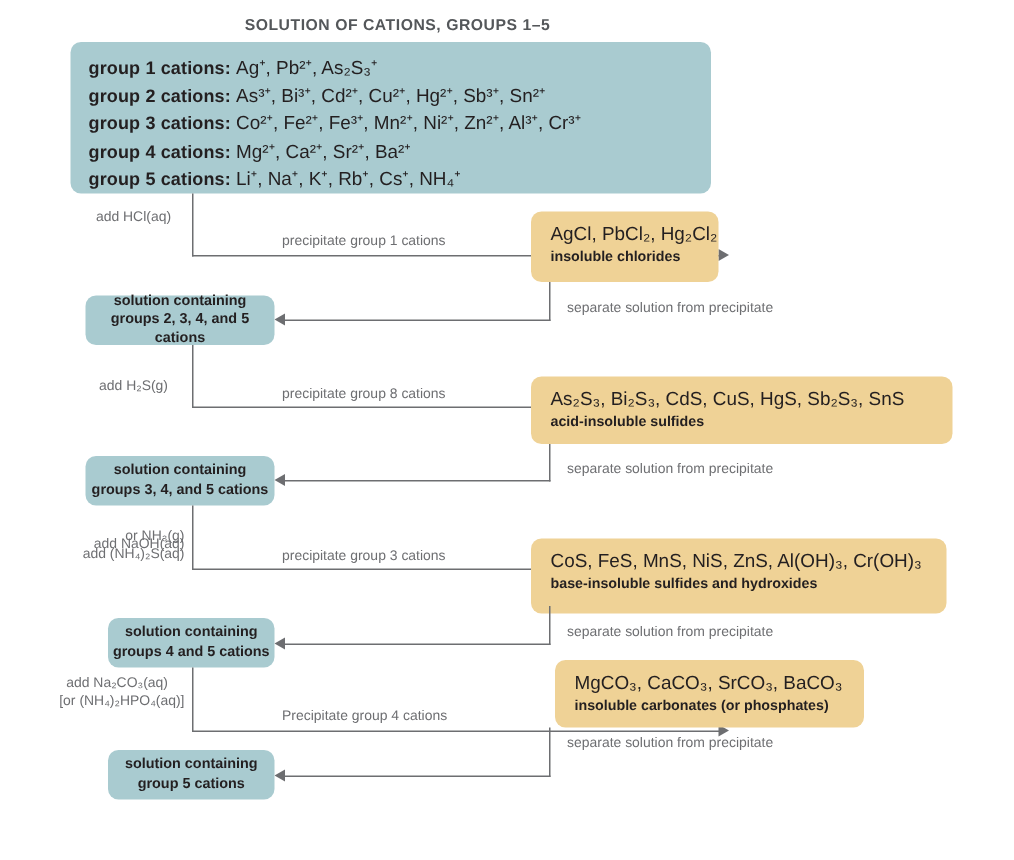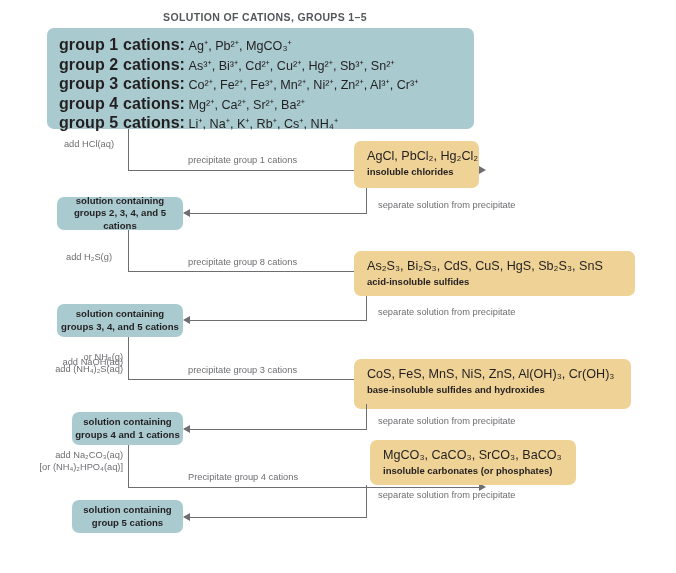--- a/index.html
+++ b/index.html
@@ -53,21 +53,21 @@
     padding: 8px 0 0 12px;
   }
   .cation-row {
     font-size: 12.4px;
     color: #231f20;
     line-height: 18.6px;
     white-space: nowrap;
   }
   .cation-row .lbl {
     font-weight: bold;
-    font-size: 16px;
+    font-size: 12px;
     letter-spacing: 0.1px;
   }
   .cation-row .formula {
     font-size: 12.6px;
   }
 
   
   .sol-box {
     text-align: center;
     font-weight: bold;
@@ -136,21 +136,21 @@
 </head>
 <body>
 
 <div id="page">
 
   <div class="chart-title">SOLUTION OF CATIONS, GROUPS 1–5</div>
 
   <div class="box box-teal source-box">
     <div class="cation-row">
       <span class="lbl">group 1 cations:</span>
-      <span class="formula">Ag⁺, Pb²⁺, MgCO₃⁺</span>
+      <span class="formula">Ag⁺, Pb²⁺, As₂S₃⁺</span>
     </div>
     <div class="cation-row">
       <span class="lbl">group 2 cations:</span>
       <span class="formula">As³⁺, Bi³⁺, Cd²⁺, Cu²⁺, Hg²⁺, Sb³⁺, Sn²⁺</span>
     </div>
     <div class="cation-row">
       <span class="lbl">group 3 cations:</span>
       <span class="formula">Co²⁺, Fe²⁺, Fe³⁺, Mn²⁺, Ni²⁺, Zn²⁺, Al³⁺, Cr³⁺</span>
     </div>
     <div class="cation-row">
@@ -221,28 +221,28 @@
     <div class="ppt-caption">base-insoluble sulfides and hydroxides</div>
   </div>
 
   <div class="line line-v" style="left:366px; top:404px; height:26px;"></div>
   <div class="line line-h" style="left:190px; top:429px; width:177px;"></div>
   <div class="arrow arrow-left" style="left:183px; top:425px;"></div>
   <div class="edge-label" style="left:378px; top:416px;">separate solution from precipitate</div>
 
   <div class="box box-teal sol-box" style="left:72px; top:412px; width:111px; height:33px;">
     <div>solution containing</div>
-    <div>groups 4 and 1 cations</div>
+    <div>groups 4 and 5 cations</div>
   </div>
 
   <div class="line line-v" style="left:128px; top:445px; height:43px;"></div>
   <div class="line line-h" style="left:128px; top:487px; width:353px;"></div>
   <div class="arrow arrow-right" style="left:479px; top:483px;"></div>
 
-  <div class="edge-label right-align" style="left:33px; top:450px; width:90px;">add Na₂CO₃(aq)</div>
+  <div class="edge-label right-align" style="left:22px; top:450px; width:90px;">add Na₂CO₃(aq)</div>
   <div class="edge-label right-align" style="left:23px; top:462px; width:100px;">[or (NH₄)₂HPO₄(aq)]</div>
   <div class="edge-label" style="left:188px; top:472px;">Precipitate group 4 cations</div>
 
   <div class="box box-gold ppt-box" style="left:370px; top:440px; width:206px; height:45px;">
     <div class="ppt-formula">MgCO₃, CaCO₃, SrCO₃, BaCO₃</div>
     <div class="ppt-caption">insoluble carbonates (or phosphates)</div>
   </div>
 
   <div class="line line-v" style="left:366px; top:485px; height:33px;"></div>
   <div class="line line-h" style="left:190px; top:517px; width:177px;"></div>

